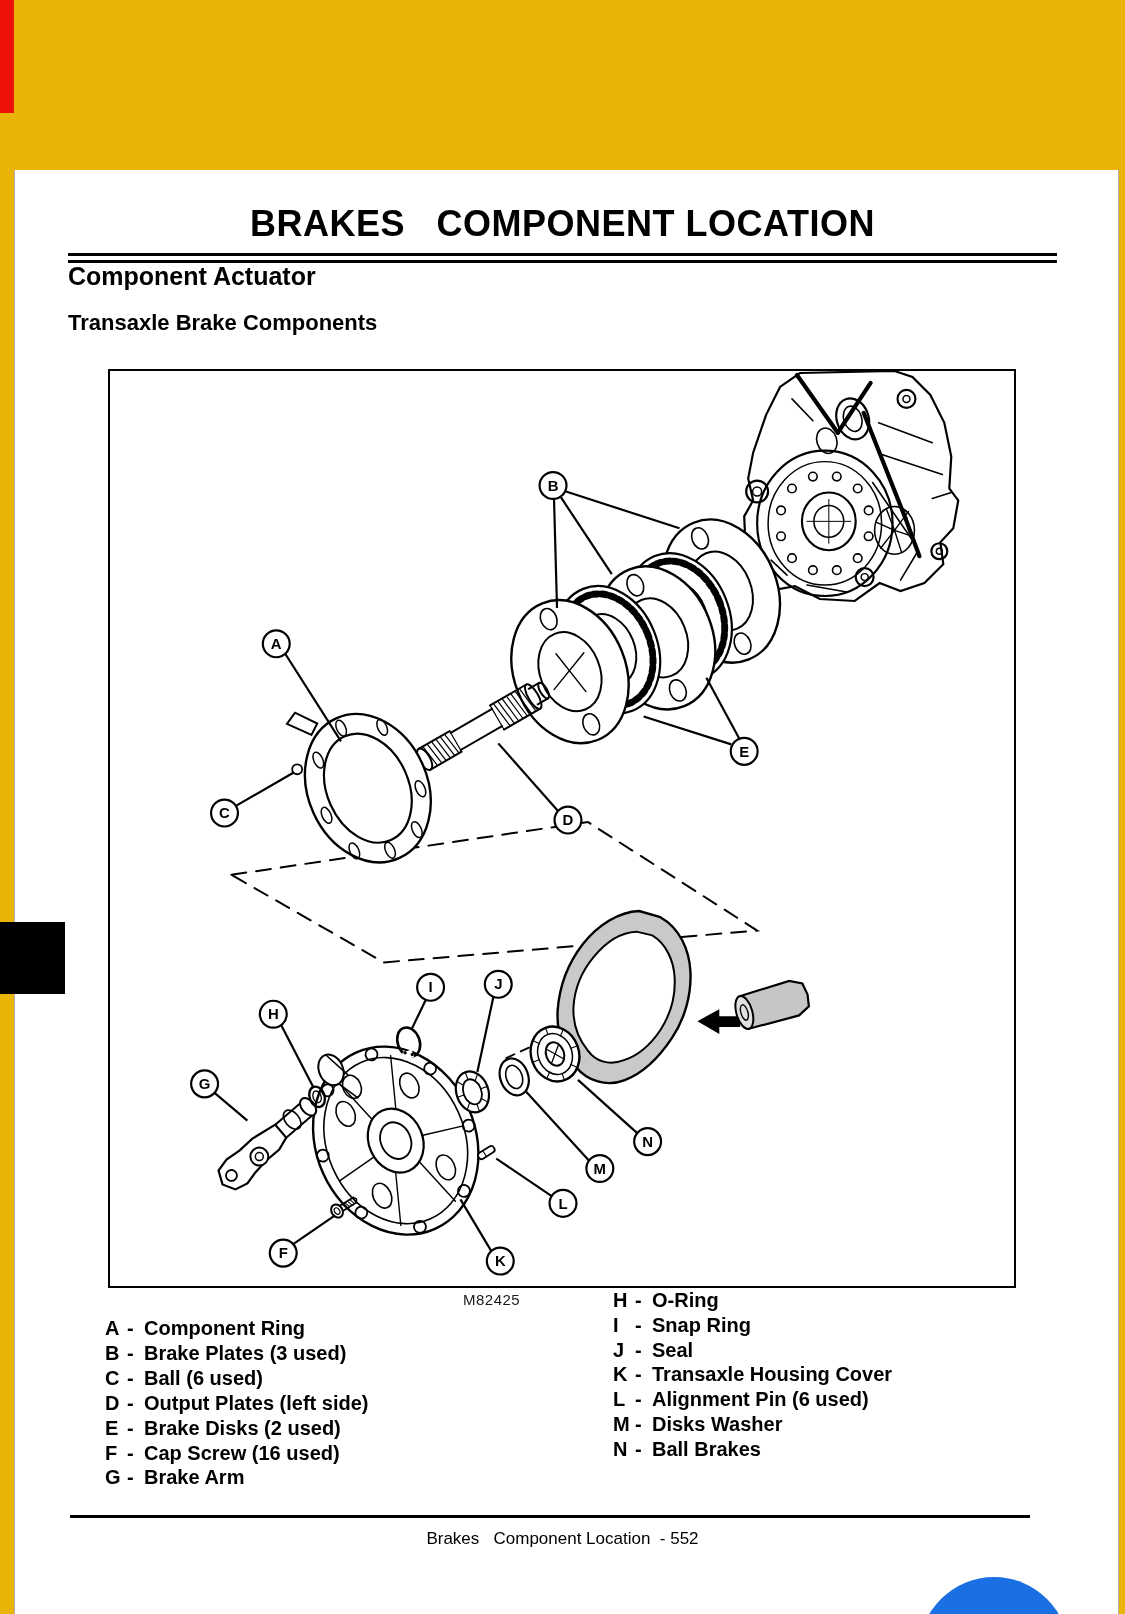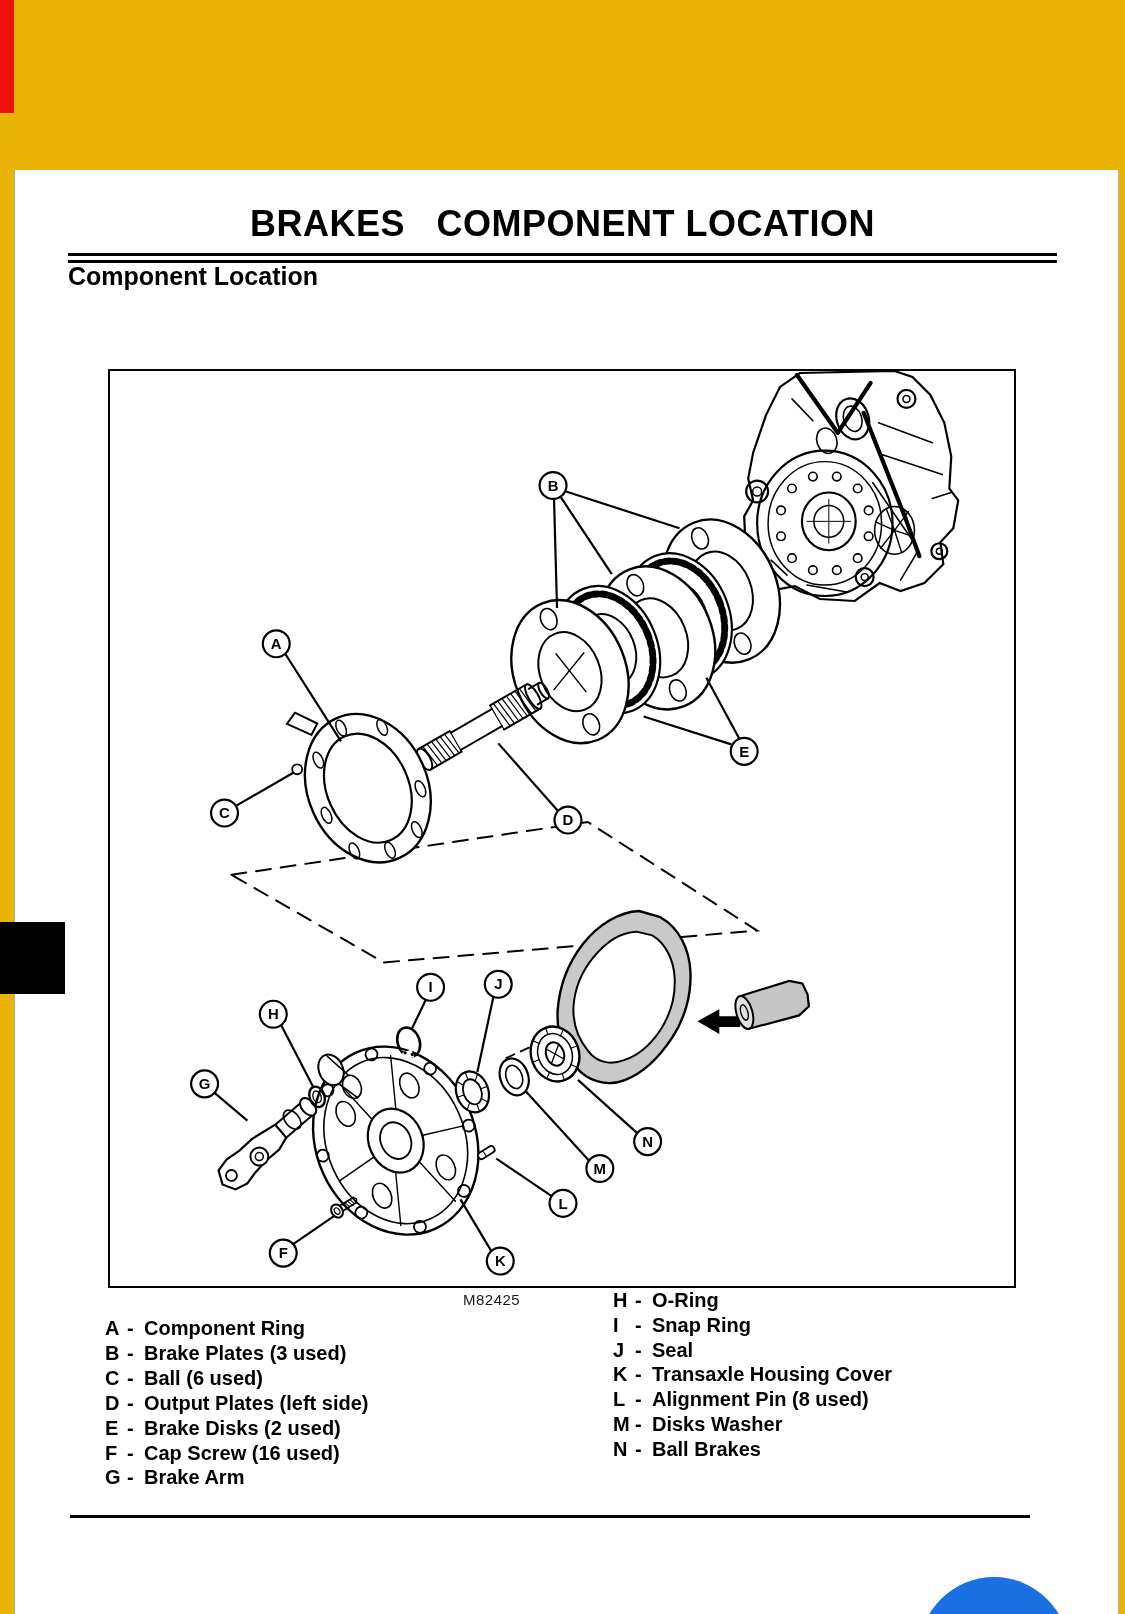--- a/index.html
+++ b/index.html
@@ -36,21 +36,22 @@
 
 <div id="screen">
 
   <div id="page"></div>
 
   <div class="red-strip"></div>
   <div class="black-tab"></div>
 
   <div class="doc-title">BRAKES   COMPONENT LOCATION</div>
   <div class="double-rule"></div>
-  <div class="h-section">Component Location</div>
+  <div class="h-section">Component Actuator</div>
+  <div class="h-sub">Transaxle Brake Components</div>
 
   <div class="figure-box">
     <svg viewBox="0 0 908 919">
       <g id="art" stroke="#000" fill="none" stroke-width="2" stroke-linecap="round">
 
         <polygon points="122,506 480,453 650,562 275,594" stroke-dasharray="15 10" stroke-width="2"></polygon>
 
         <line x1="575" y1="216" x2="681" y2="188" stroke-dasharray="9 7" stroke-width="1.8"></line>
         <line x1="452" y1="664" x2="546" y2="626" stroke-dasharray="9 7" stroke-width="1.8"></line>
         <line x1="398" y1="690" x2="446" y2="668" stroke-dasharray="9 7" stroke-width="1.8"></line>
@@ -429,30 +430,31 @@
         <span>Seal</span>
       </div>
       <div class="legend-row">
         <span class="legend-letter">K</span>
         <span class="legend-dash">-</span>
         <span>Transaxle Housing Cover</span>
       </div>
       <div class="legend-row">
         <span class="legend-letter">L</span>
         <span class="legend-dash">-</span>
-        <span>Alignment Pin (8 used)</span>
+        <span>Alignment Pin (6 used)</span>
       </div>
       <div class="legend-row">
         <span class="legend-letter">M</span>
         <span class="legend-dash">-</span>
         <span>Disks Washer</span>
       </div>
       <div class="legend-row">
         <span class="legend-letter">N</span>
         <span class="legend-dash">-</span>
         <span>Ball Brakes</span>
       </div>
     </div>
 
   <div class="footer-rule"></div>
+  <div class="footer-text">Brakes   Component Location  - 552</div>
 
   <div class="fab"></div>
 </div>
 
 </body></html>

